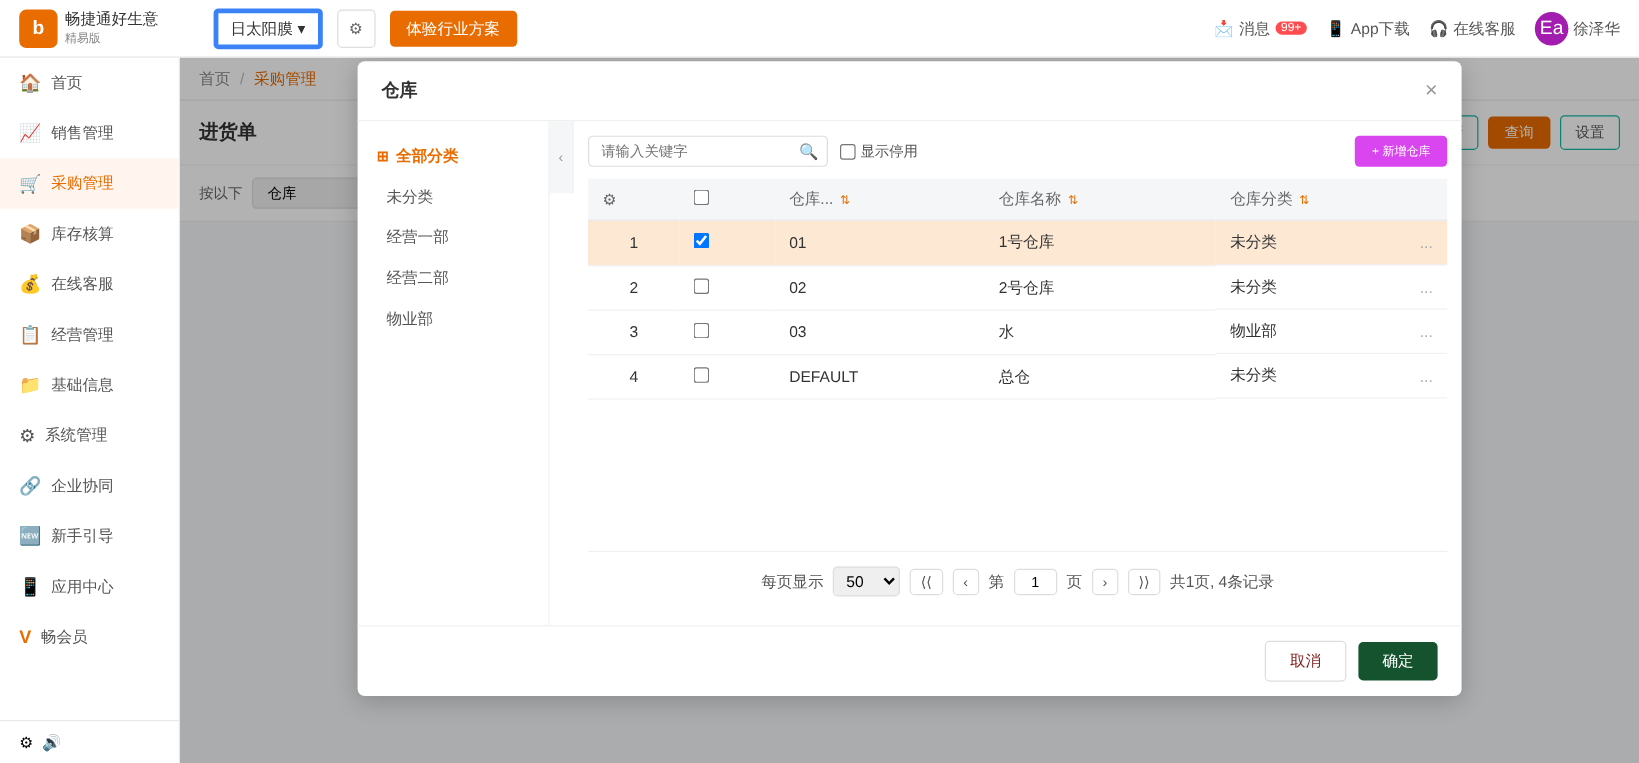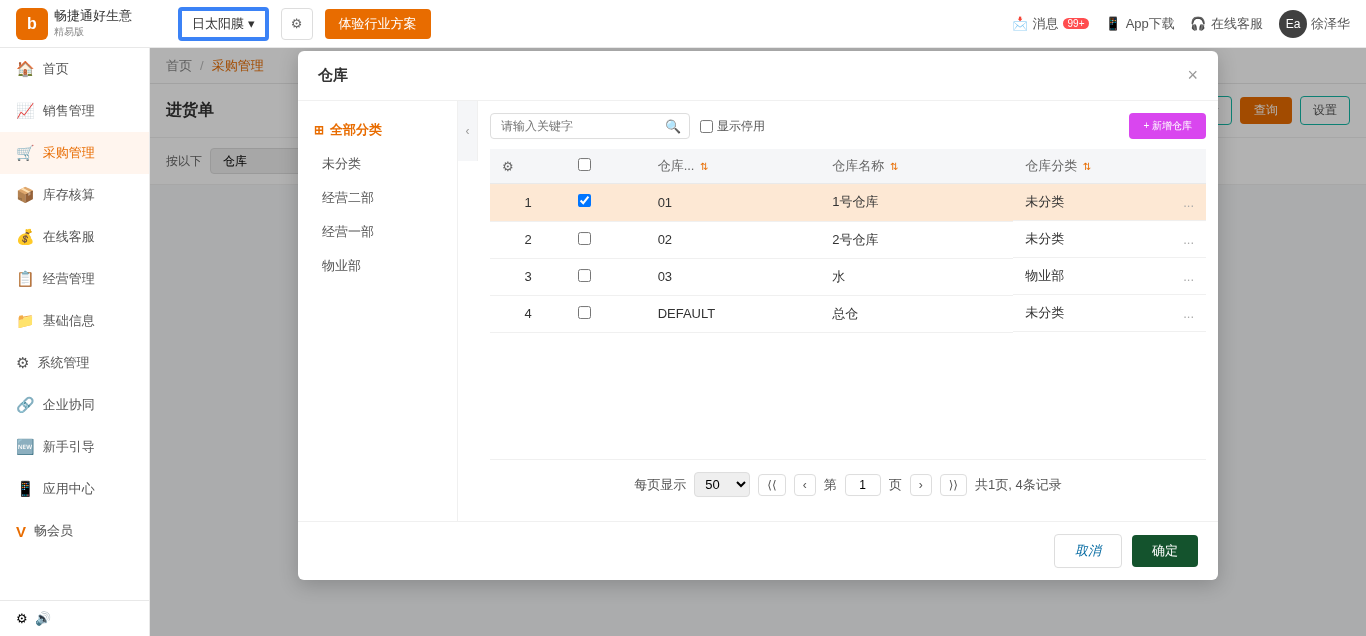--- a/index.html
+++ b/index.html
@@ -48,22 +48,22 @@
       display: flex; align-items: center; gap: 16px; margin-left: auto;
     }
     .header-right-item {
       display: flex; align-items: center; gap: 4px; cursor: pointer; color: #555; font-size: 13px;
     }
     .badge {
       background: #ff4d4f; color: #fff; border-radius: 10px;
       padding: 0 5px; font-size: 10px; min-width: 18px; text-align: center;
     }
     .user-avatar {
-      width: 28px; height: 28px; background: #404040; border-radius: 50%;
-      display: flex; align-items: center; justify-content: center; color: #fff; font-size: 12px;
+      width: 28px; height: 28px; background: #a21caf; border-radius: 50%;
+      display: flex; align-items: center; justify-content: center; color: #fff; font-size: 16px;
     }
 
     
     .layout { display: flex; height: calc(636px - 48px); }
 
     
     .sidebar {
       width: 150px; background: #fff; border-right: 1px solid #e8e8e8;
       display: flex; flex-direction: column;
     }
@@ -215,21 +215,21 @@
       width: 36px; text-align: center; padding: 3px; font-size: 12px;
     }
 
     
     .modal-footer {
       display: flex; align-items: center; justify-content: flex-end; gap: 10px;
       padding: 12px 20px; border-top: 1px solid #f0f0f0;
     }
     .cancel-btn {
       border: 1px solid #ddd; background: #fff; border-radius: 4px;
-      padding: 7px 20px; cursor: pointer; font-size: 13px; color: #0369a1; font-style: italic;
+      padding: 7px 20px; cursor: pointer; font-size: 13px; color: #7f1d1d;
     }
     .confirm-btn {
       background: #14532d; color: #fff; border: none;
       border-radius: 4px; padding: 7px 20px; cursor: pointer; font-size: 13px;
     }
   </style>
 </head>
 <body>
 
 <div class="top-header">
@@ -374,22 +374,22 @@
       </div>
 
       <div class="modal-body">
 
         <div class="cat-sidebar">
           <div class="cat-header">
             <span style="font-size:12px;">⊞</span>
             <span>全部分类</span>
           </div>
           <div class="cat-item">未分类</div>
+          <div class="cat-item">经营一部</div>
           <div class="cat-item">经营二部</div>
-          <div class="cat-item">经营一部</div>
           <div class="cat-item">物业部</div>
         </div>
 
         <div class="collapse-btn">
           <span>‹</span>
         </div>
 
         <div class="table-area">
 
           <div class="table-toolbar">

